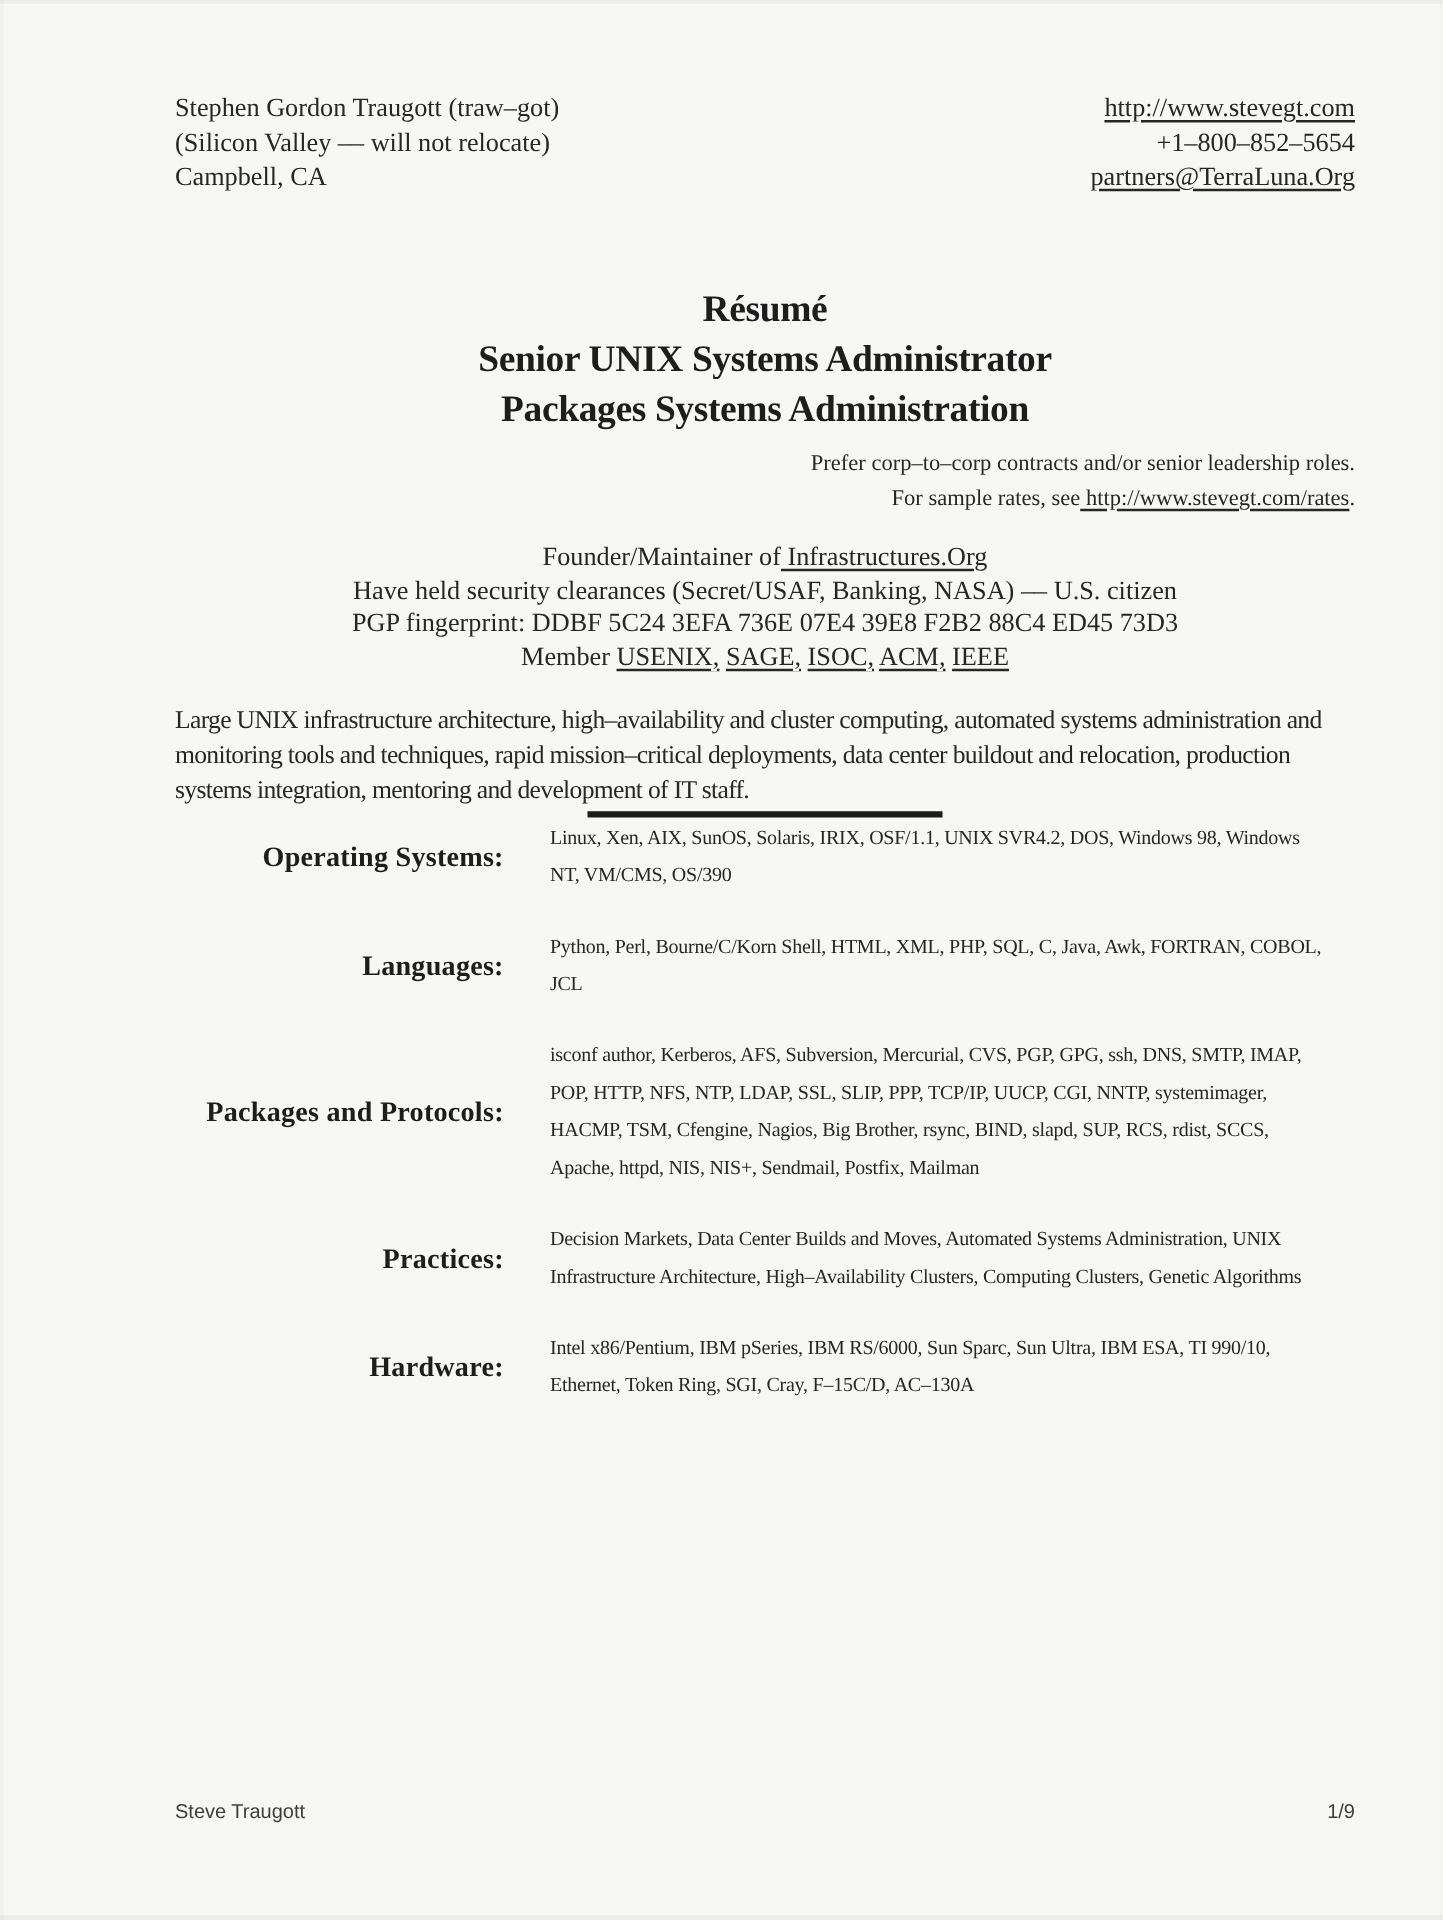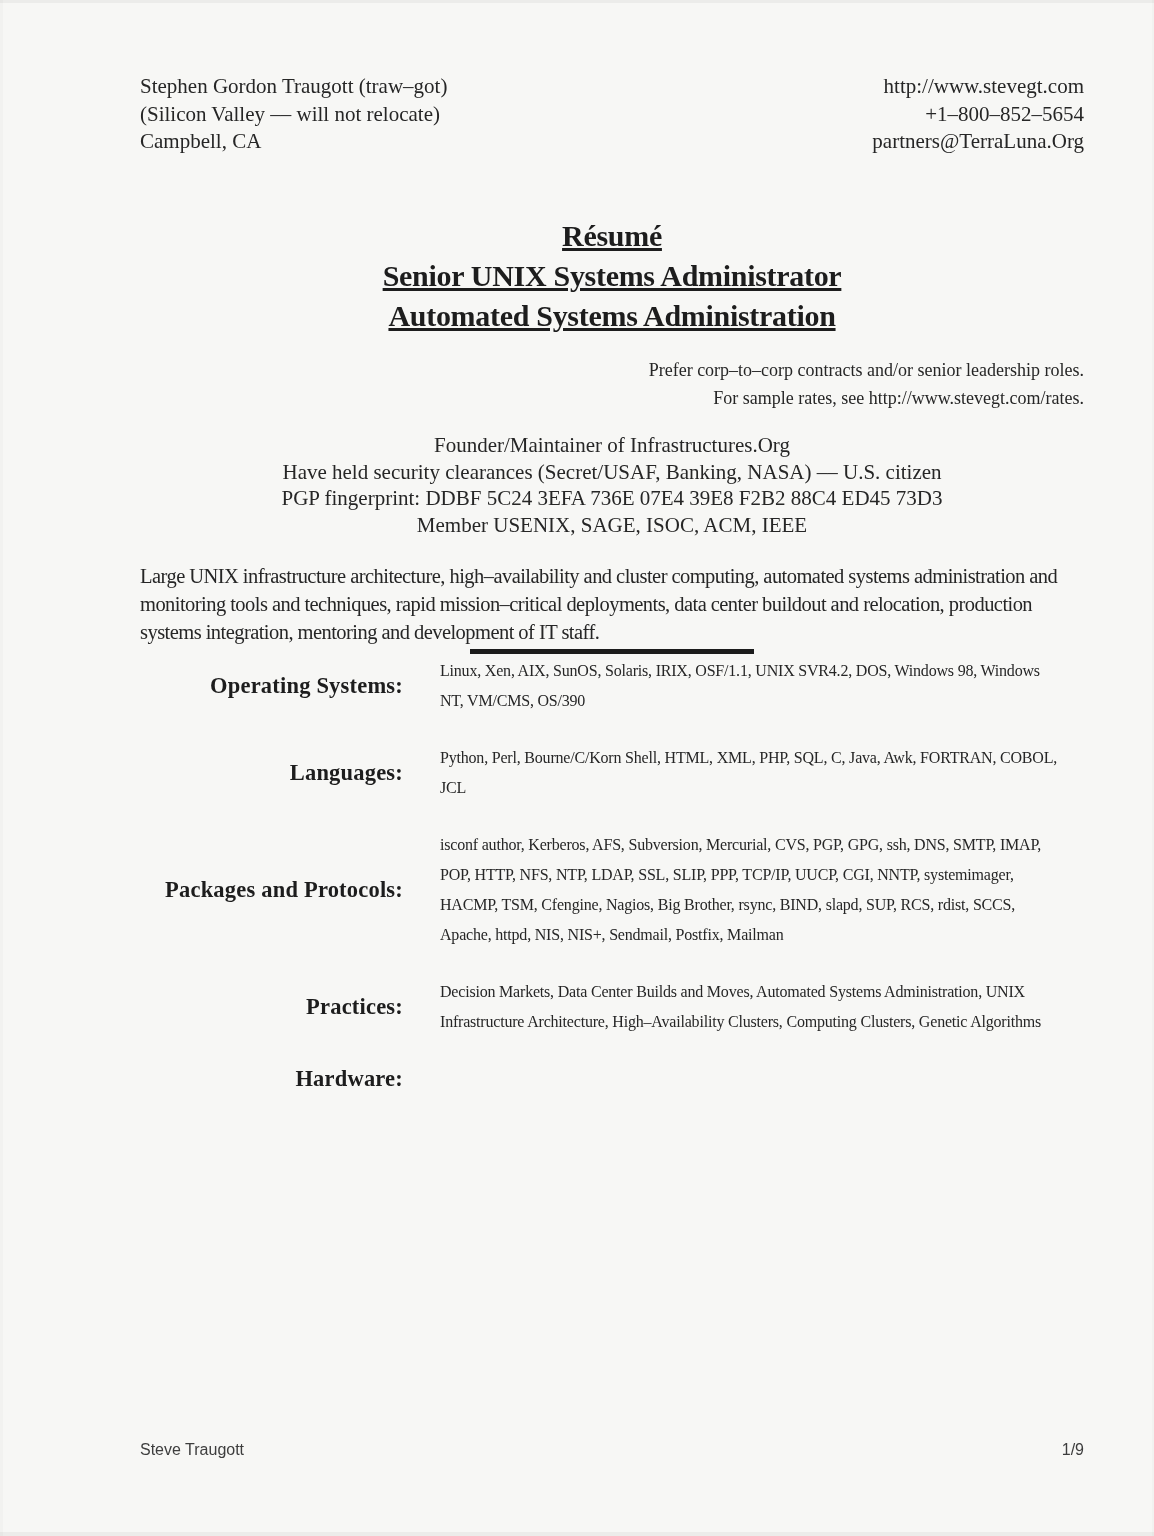--- a/index.html
+++ b/index.html
@@ -16,30 +16,31 @@
                inset 3px 0 0 rgba(0,0,0,0.02),
                inset -2px 0 0 rgba(0,0,0,0.02);
   }
   .abs{position:absolute;}
 
   .header-left{top:73px;left:140px;font-size:21px;line-height:27.5px;}
   .header-right{top:73px;right:70px;text-align:right;font-size:21px;line-height:27.5px;}
 
   .doc-link{
     color:inherit;
+    text-decoration:underline;
     text-decoration-thickness:1.6px;
     text-underline-offset:3px;
     cursor:pointer;
   }
 
   .title-block{
-    top:216px;left:140px;width:944px;
+    top:228px;left:140px;width:944px;
     text-align:center;font-weight:bold;
     font-size:30px;line-height:40px;
-    color:#1d1d1d;letter-spacing:-0.3px;text-decoration:underline;
+    color:#1d1d1d;letter-spacing:-0.3px;
   }
 
   .intro-block{top:356px;left:140px;width:944px;text-align:right;font-size:18px;line-height:28px;}
   .cred-block{top:432px;left:140px;width:944px;text-align:center;font-size:21px;line-height:26.5px;}
 
   .summary{top:562px;left:140px;width:936px;font-size:20.5px;line-height:28px;letter-spacing:-0.55px;}
 
   .divider{top:649px;left:470px;width:284px;height:5px;background:#1c1c1c;}
 
   .skills{
@@ -76,21 +77,21 @@
 
   <div class="abs header-right">
     <div><span class="doc-link">http://www.stevegt.com</span></div>
     <div>+1–800–852–5654</div>
     <div><span class="doc-link">partners@TerraLuna.Org</span></div>
   </div>
 
   <div class="abs title-block">
     <div>Résumé</div>
     <div>Senior UNIX Systems Administrator</div>
-    <div>Automated Systems Administration</div>
+    <div>Packages Systems Administration</div>
   </div>
 
   <div class="abs intro-block">
     <div>Prefer corp–to–corp contracts and/or senior leadership roles.</div>
     <div><span>For sample rates, see</span><span class="doc-link"> http://www.stevegt.com/rates</span><span>.</span></div>
   </div>
 
   <div class="abs cred-block">
     <div><span>Founder/Maintainer of</span><span class="doc-link"> Infrastructures.Org</span></div>
     <div>Have held security clearances (Secret/USAF, Banking, NASA) –– U.S. citizen</div>
@@ -116,20 +117,21 @@
     <div class="skill-label">Languages:</div>
     <div class="skill-value">Python, Perl, Bourne/C/Korn Shell, HTML, XML, PHP, SQL, C, Java, Awk, FORTRAN, COBOL, JCL</div>
 
     <div class="skill-label">Packages and Protocols:</div>
     <div class="skill-value">isconf author, Kerberos, AFS, Subversion, Mercurial, CVS, PGP, GPG, ssh, DNS, SMTP, IMAP, POP, HTTP, NFS, NTP, LDAP, SSL, SLIP, PPP, TCP/IP, UUCP, CGI, NNTP, systemimager, HACMP, TSM, Cfengine, Nagios, Big Brother, rsync, BIND, slapd, SUP, RCS, rdist, SCCS, Apache, httpd, NIS, NIS+, Sendmail, Postfix, Mailman</div>
 
     <div class="skill-label">Practices:</div>
     <div class="skill-value">Decision Markets, Data Center Builds and Moves, Automated Systems Administration, UNIX Infrastructure Architecture, High–Availability Clusters, Computing Clusters, Genetic Algorithms</div>
 
     <div class="skill-label">Hardware:</div>
+    <div class="skill-value">Intel x86/Pentium, IBM pSeries, IBM RS/6000, Sun Sparc, Sun Ultra, IBM ESA, TI 990/10, Ethernet, Token Ring, SGI, Cray, F–15C/D, AC–130A</div>
   </div>
 
   <div class="abs footer">
     <div>Steve Traugott</div>
     <div>1/9</div>
   </div>
 
 </div>
 
 </body></html>

